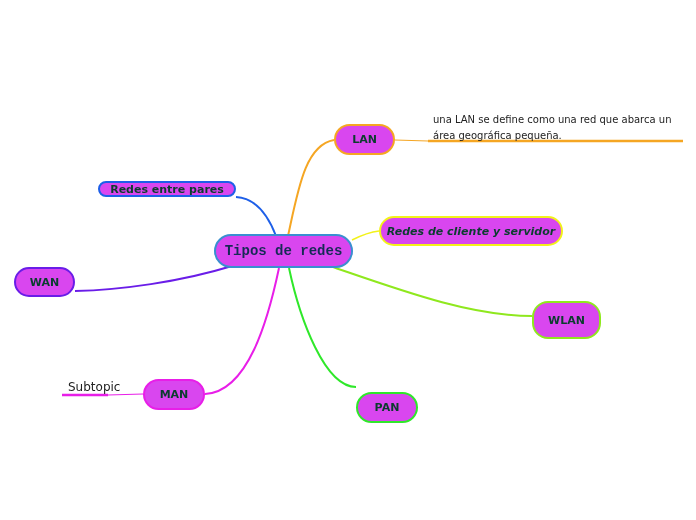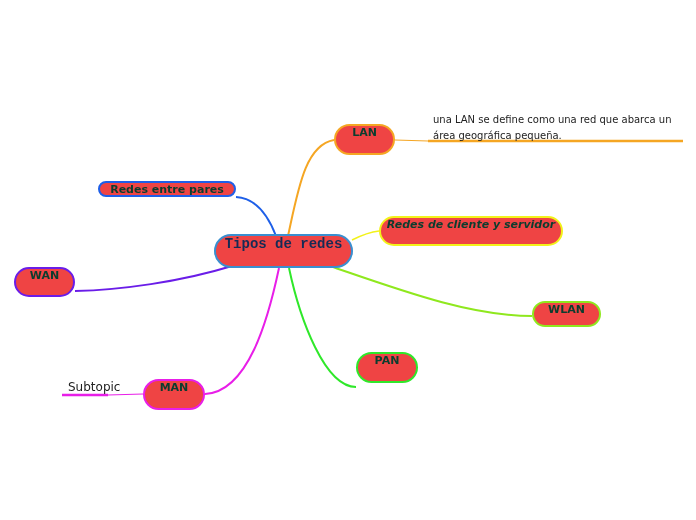--- a/index.html
+++ b/index.html
@@ -4,23 +4,23 @@
   <style>
     html, body { margin: 0; padding: 0; }
     body {
       width: 696px; height: 520px; position: relative; overflow: hidden;
       background: #ffffff;
       font-family: "DejaVu Sans", sans-serif;
     }
     svg.links { position: absolute; left: 0; top: 0; width: 696px; height: 520px; }
     .node {
       position: absolute; box-sizing: border-box;
-      background: #ef4444; border: 2px solid #1e88e5;
+      background: #d946ef; border: 2px solid #1e88e5;
       border-radius: 16px;
-      display: flex; justify-content: center;
+      display: flex; align-items: center; justify-content: center;
       color: #0b3d2e; font-weight: bold; font-size: 11px;
       white-space: nowrap; cursor: pointer;
     }
     .node.central {
       border-color: #3a8fd0; color: #152b55; font-size: 14px; border-radius: 18px; font-family: Liberation Mono, monospace;
     }
     .note {
       position: absolute; font-size: 10px; color: #222; line-height: 16px;
       width: 240px;
     }
@@ -64,24 +64,24 @@
 </div>
 
 <div class="node" style="left:379px; top:216px; width:184px; height:30px; border-color:#f2f21a;font-style:italic;">
   <span>Redes de cliente y servidor</span>
 </div>
 
 <div class="node" style="left:14px; top:267px; width:61px; height:30px; border-color:#6a1de8;">
   <span>WAN</span>
 </div>
 
-<div class="node" style="left:532px; top:301px; width:69px; height:26px; border-color:#8fe81e;">
+<div class="node" style="left:532px; top:301px; width:69px; height:38px; border-color:#8fe81e;">
   <span>WLAN</span>
 </div>
 
-<div class="node" style="left:356px; top:352px; width:62px; height:31px; border-color:#2fe82a;">
+<div class="node" style="left:356px; top:392px; width:62px; height:31px; border-color:#2fe82a;">
   <span>PAN</span>
 </div>
 
 <div class="node" style="left:143px; top:379px; width:62px; height:31px; border-color:#e81ee8;">
   <span>MAN</span>
 </div>
 <div class="subtopic-label" style="left:68px; top:380px;">Subtopic</div>
 
 </body></html>

